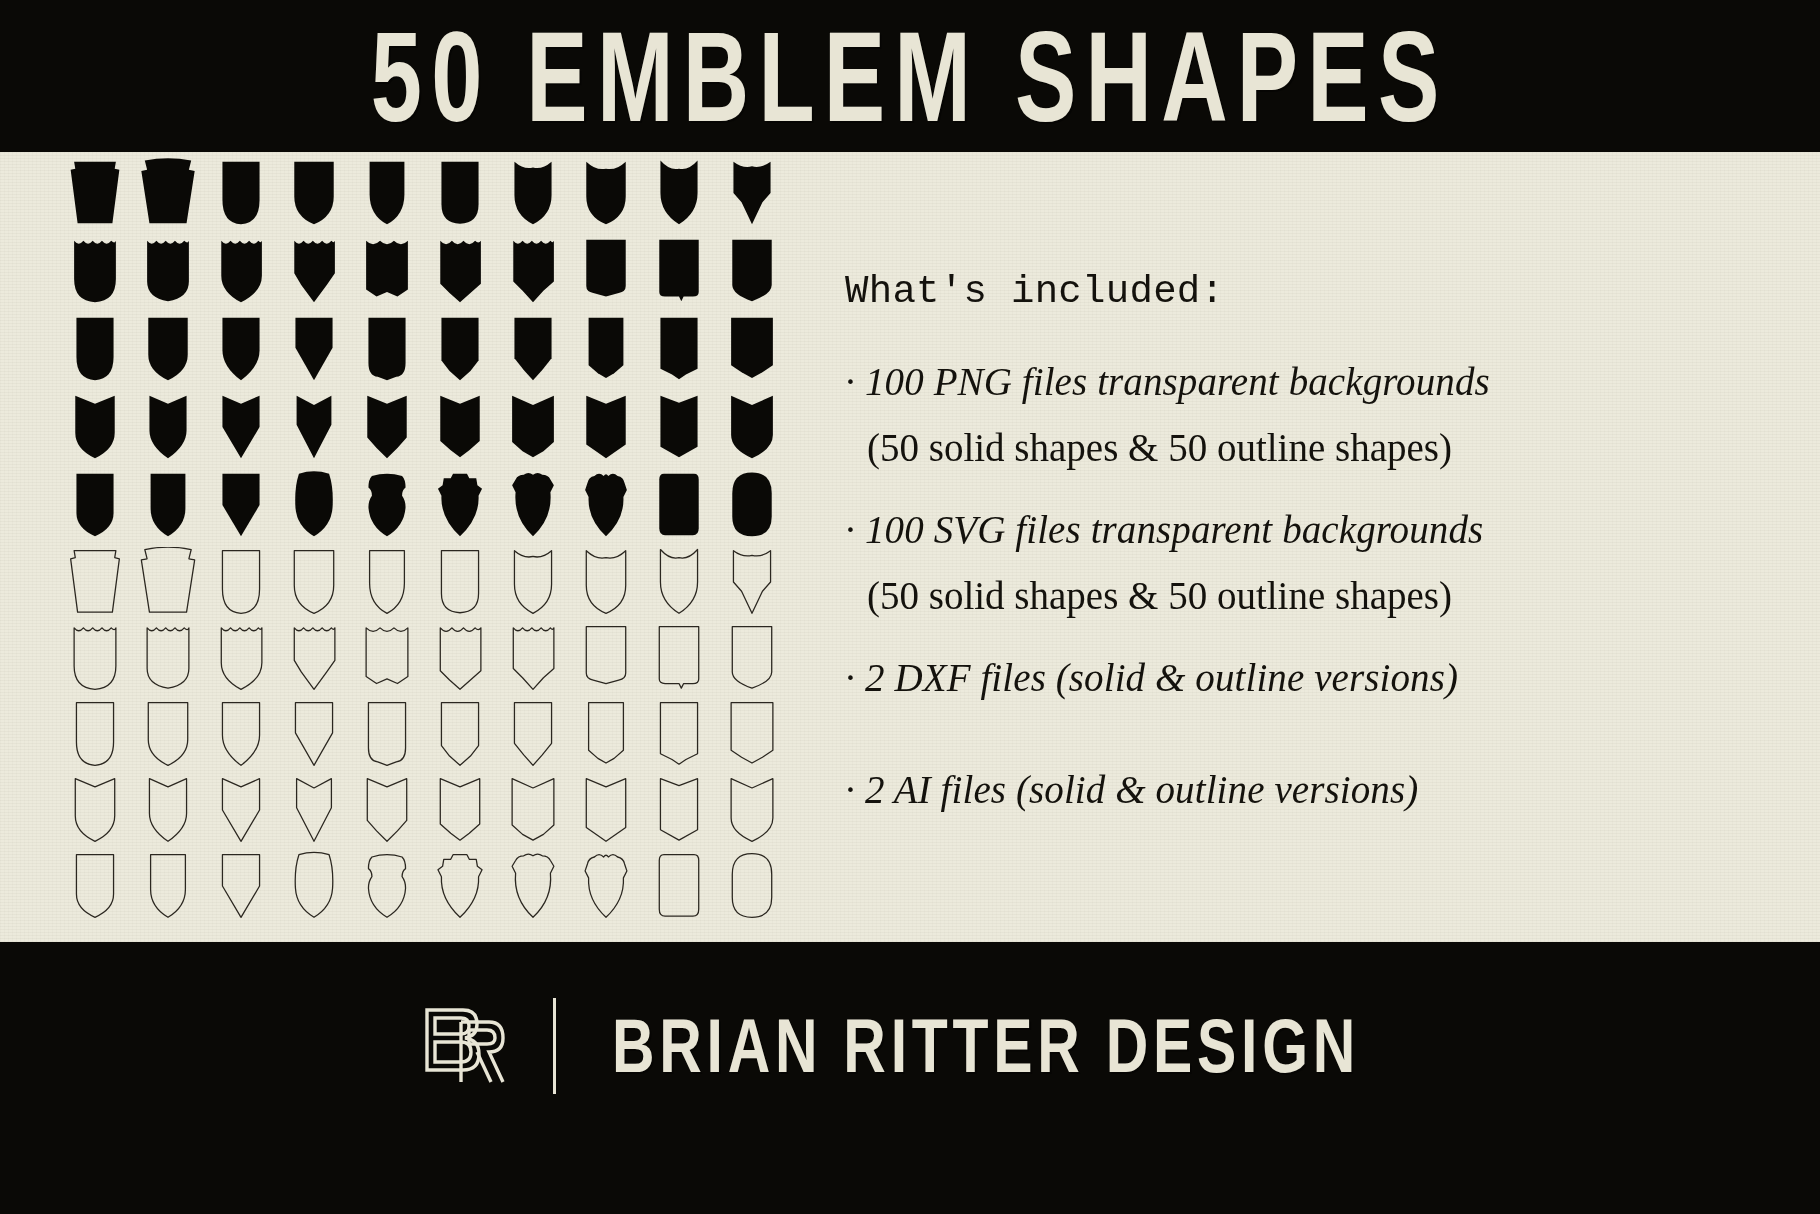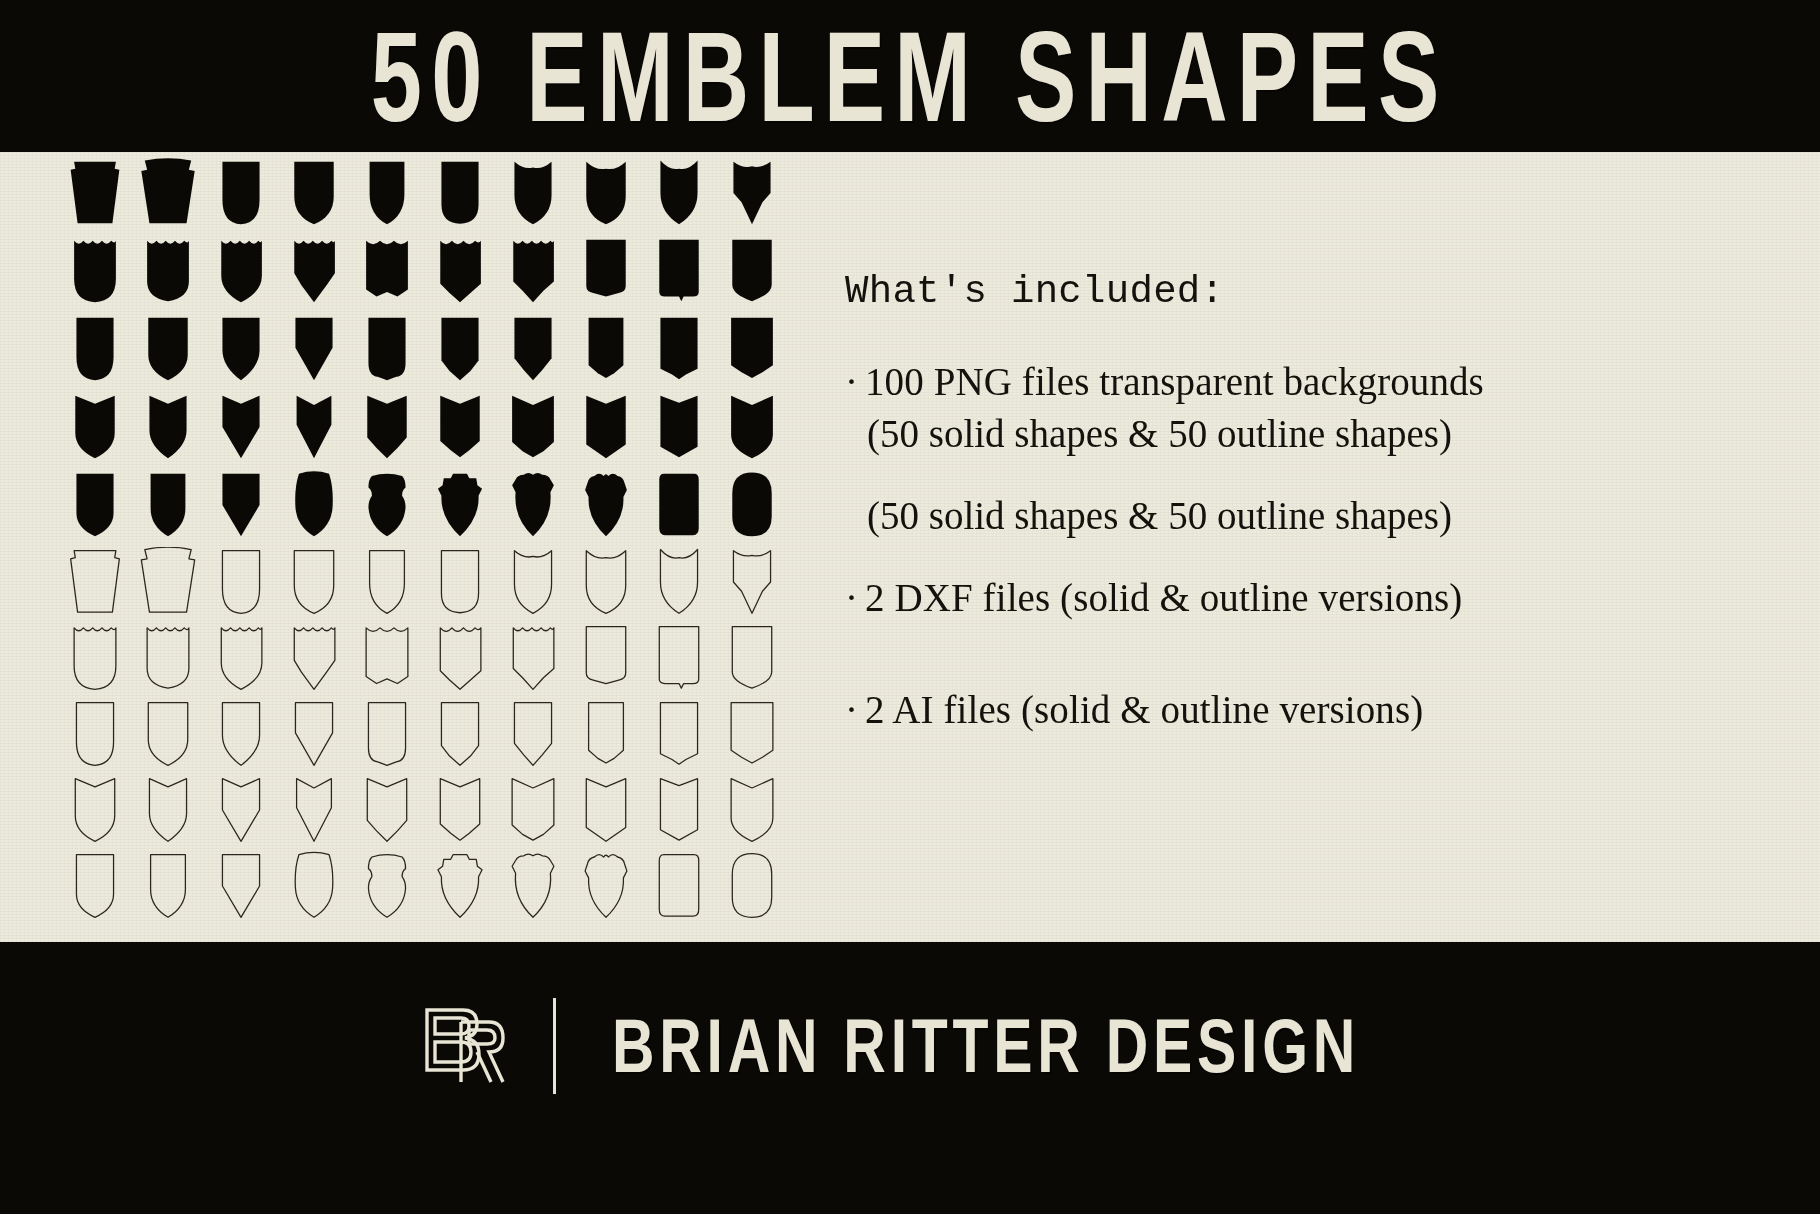--- a/index.html
+++ b/index.html
@@ -76,32 +76,34 @@
     margin:0 0 42px 0;
   }
   .bullet-list{list-style:none;margin:0;padding:0;}
   .bullet-item{margin:0 0 10px 0;}
   .bullet-line{
     font-family:"Liberation Serif", serif;
     font-size:39px;
     line-height:52px;
     letter-spacing:.1px;
     white-space:nowrap;
+    font-style:italic;
   }
   .bullet-dot{
     display:inline-block;
     width:20px;
     font-size:39px;
     line-height:52px;
   }
   .bullet-sub{
     font-family:"Liberation Serif", serif;
     font-size:39px;
     line-height:52px;
     padding-left:22px;
+    margin-top:14px;
     margin-bottom:30px;
     white-space:nowrap;
   }
 
   
   .footer{
     position:absolute;left:0;top:942px;width:1820px;height:208px;
     background:#0a0906;
     display:flex;align-items:center;justify-content:center;
     gap:0px;
@@ -644,20 +646,21 @@
     </div>
 
     <div class="copy">
       <div class="copy-heading">What's included:</div>
       <ul class="bullet-list" id="bullet-list">
           <li class="bullet-item">
             <div class="bullet-line"><span class="bullet-dot">·</span><span>100 PNG files transparent backgrounds</span></div>
             <div class="bullet-sub">(50 solid shapes &amp; 50 outline shapes)</div>
           </li>
           <li class="bullet-item">
+            <div class="bullet-line"><span class="bullet-dot">·</span><span>100 SVG files transparent backgrounds</span></div>
             <div class="bullet-sub">(50 solid shapes &amp; 50 outline shapes)</div>
           </li>
           <li class="bullet-item" style="margin-bottom: 60px;">
             <div class="bullet-line"><span class="bullet-dot">·</span><span>2 DXF files (solid &amp; outline versions)</span></div>
           </li>
           <li class="bullet-item" style="">
             <div class="bullet-line"><span class="bullet-dot">·</span><span>2 AI files (solid &amp; outline versions)</span></div>
           </li>
         </ul>
     </div>

